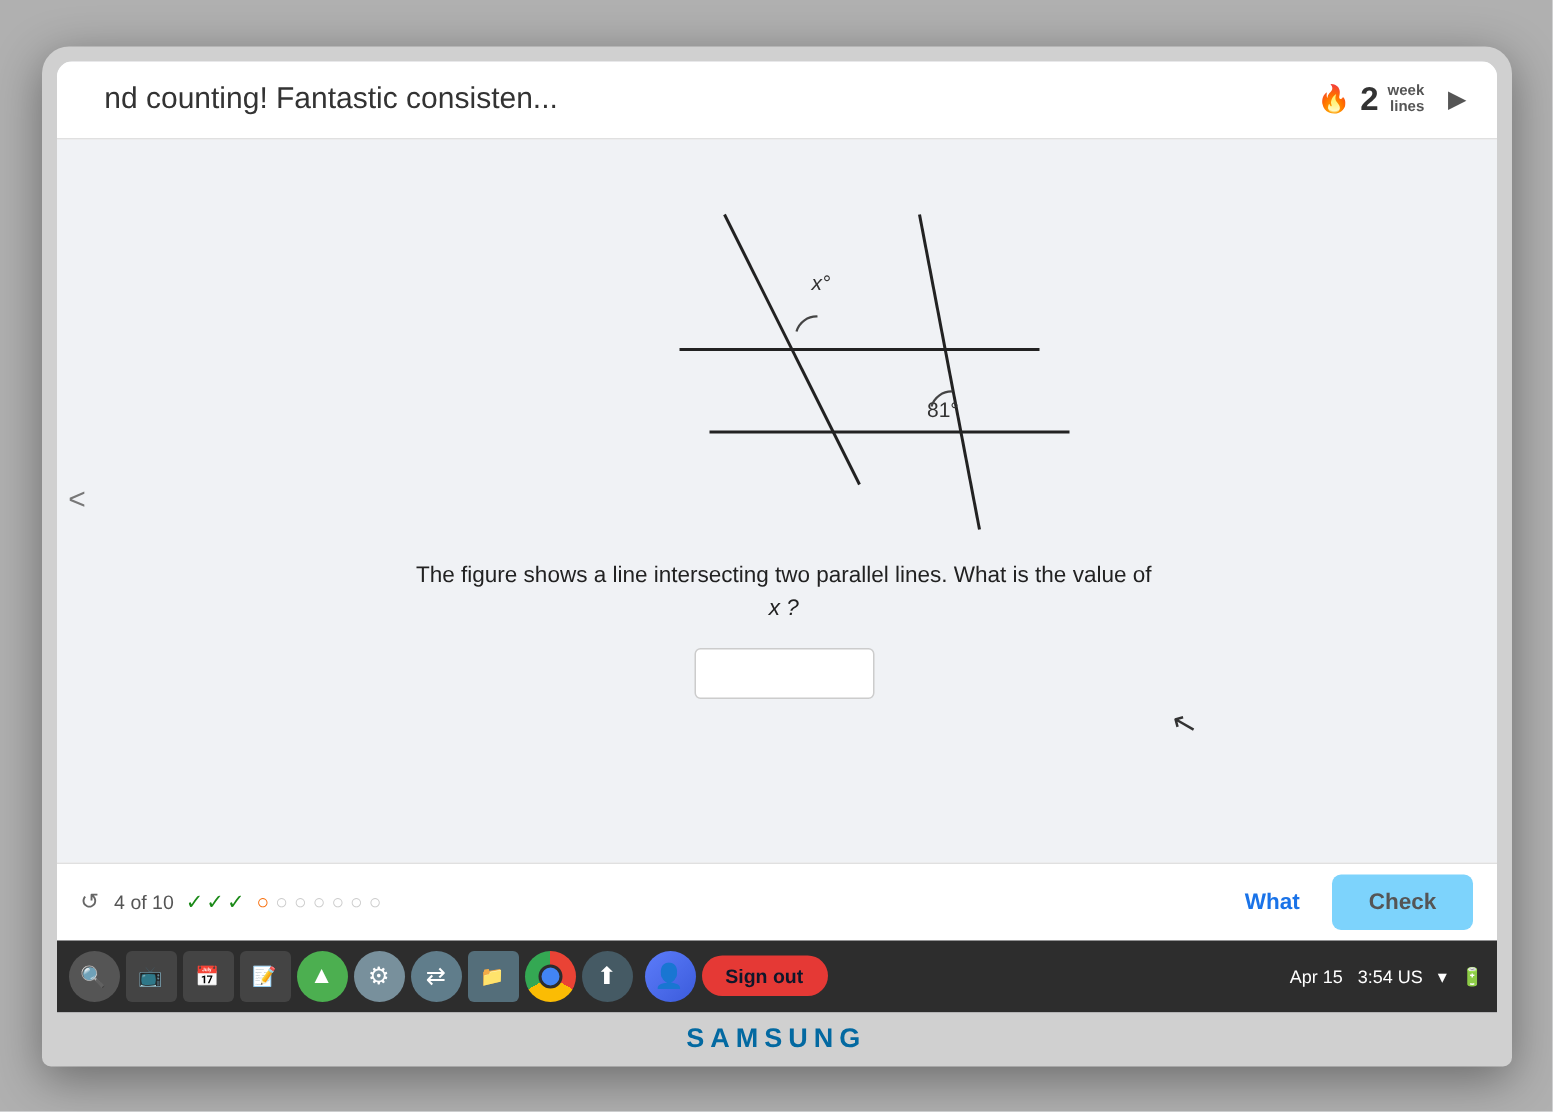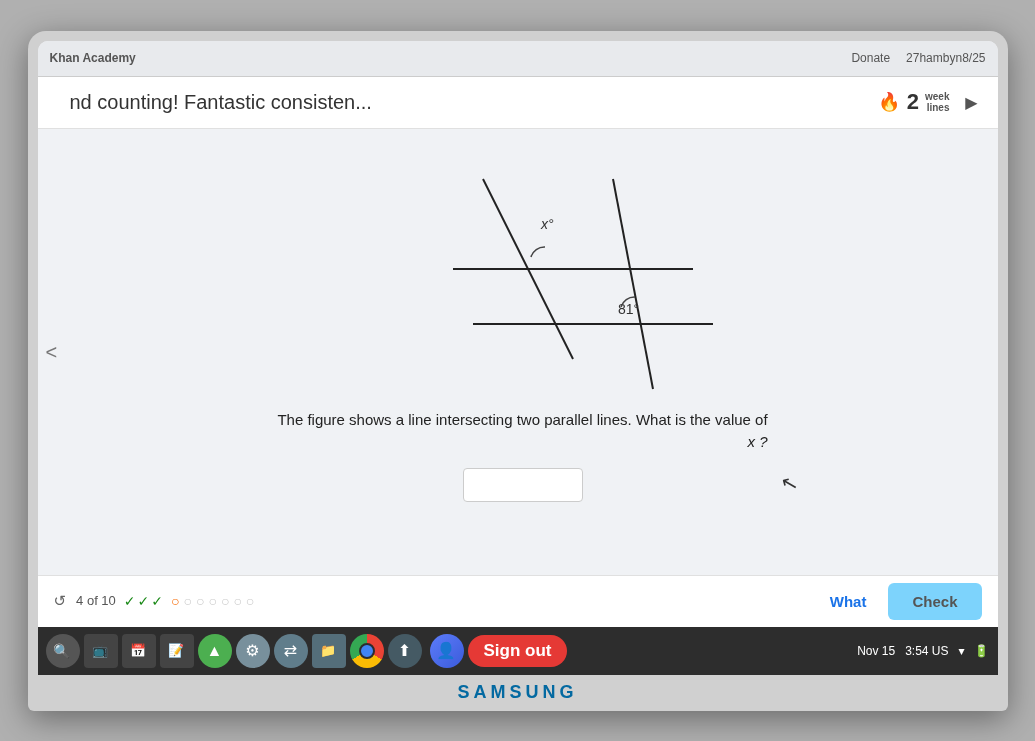--- a/index.html
+++ b/index.html
@@ -191,21 +191,21 @@
       width: 100%;
       height: 100%;
     }
 
     .question-text {
       max-width: 620px;
       font-size: 15px;
       color: #222;
       line-height: 1.5;
       margin-bottom: 14px;
-      text-align: right;
+      text-align: center;
     }
 
     .answer-input {
       width: 120px;
       height: 34px;
       border: 1px solid #ccc;
       border-radius: 4px;
       padding: 0 8px;
       font-size: 14px;
       outline: none;
@@ -217,21 +217,21 @@
       background: #fff;
       height: 52px;
       border-top: 1px solid #e0e0e0;
       display: flex;
       align-items: center;
       padding: 0 16px;
       gap: 10px;
     }
     .bottom-left {
       display: flex;
-      align-items: flex-start;
+      align-items: center;
       gap: 8px;
       font-size: 13px;
       color: #555;
     }
     .check-marks {
       display: flex;
       gap: 2px;
       align-items: center;
     }
     .check-mark { color: #1a8917; font-size: 14px; }
@@ -295,25 +295,25 @@
       background: #4285f4;
       border-radius: 50%;
       border: 2px solid #2d2d2d;
     }
     .taskbar-icon.avatar {
       background: #5c7cfa;
       overflow: hidden;
     }
     .sign-out-btn {
       background: #e53935;
-      color: #ffffff;
+      color: #0f172a;
       border: none;
       border-radius: 20px;
       padding: 6px 16px;
-      font-size: 17px;
+      font-size: 13px;
       font-weight: 600;
       cursor: pointer;
     }
     .taskbar-right {
       margin-left: auto;
       display: flex;
       align-items: center;
       gap: 10px;
       color: #fff;
       font-size: 12px;
@@ -331,27 +331,20 @@
       transform: rotate(-15deg);
       pointer-events: none;
     }
   </style>
 </head>
 <body>
 
 <div class="laptop-outer">
   <div class="screen">
 
-    <div class="top-bar">
-      <span class="top-bar-left">Khan Academy</span>
-      <div class="top-bar-right">
-        <span style="cursor:pointer;">Donate</span>
-        <span>27hambyn8/25</span>
-      </div>
-    </div>
 
     <div class="khan-header">
       <span class="header-left-text">nd counting! Fantastic consisten...</span>
 
       <div class="streak-box">
         <span class="flame-icon">🔥</span>
         <span class="streak-num">2</span>
         <div class="streak-label">
           <span>week</span>
           <span>lines</span>
@@ -445,21 +438,21 @@
 
       <div class="taskbar-icon" style="background:#455a64; border-radius:50%;">⬆</div>
 
       <div class="taskbar-icon avatar" style="margin-left:4px; background: linear-gradient(135deg,#5c7cfa,#3b5bdb); border-radius:50%; overflow:hidden;">
         <span style="font-size:16px;">👤</span>
       </div>
 
       <button class="sign-out-btn">Sign out</button>
 
       <div class="taskbar-right">
-        <span>Nov 15</span>
+        <span>Apr 15</span>
         <span>3:54 US</span>
         <span>▾</span>
         <span>🔋</span>
       </div>
     </div>
 
   </div>
 
   <div style="height:36px; display:flex; align-items:center; justify-content:center;">
     <span style="font-size:18px; font-weight:700; letter-spacing:4px; color:#0369a1; font-family:Arial;">SAMSUNG</span>

